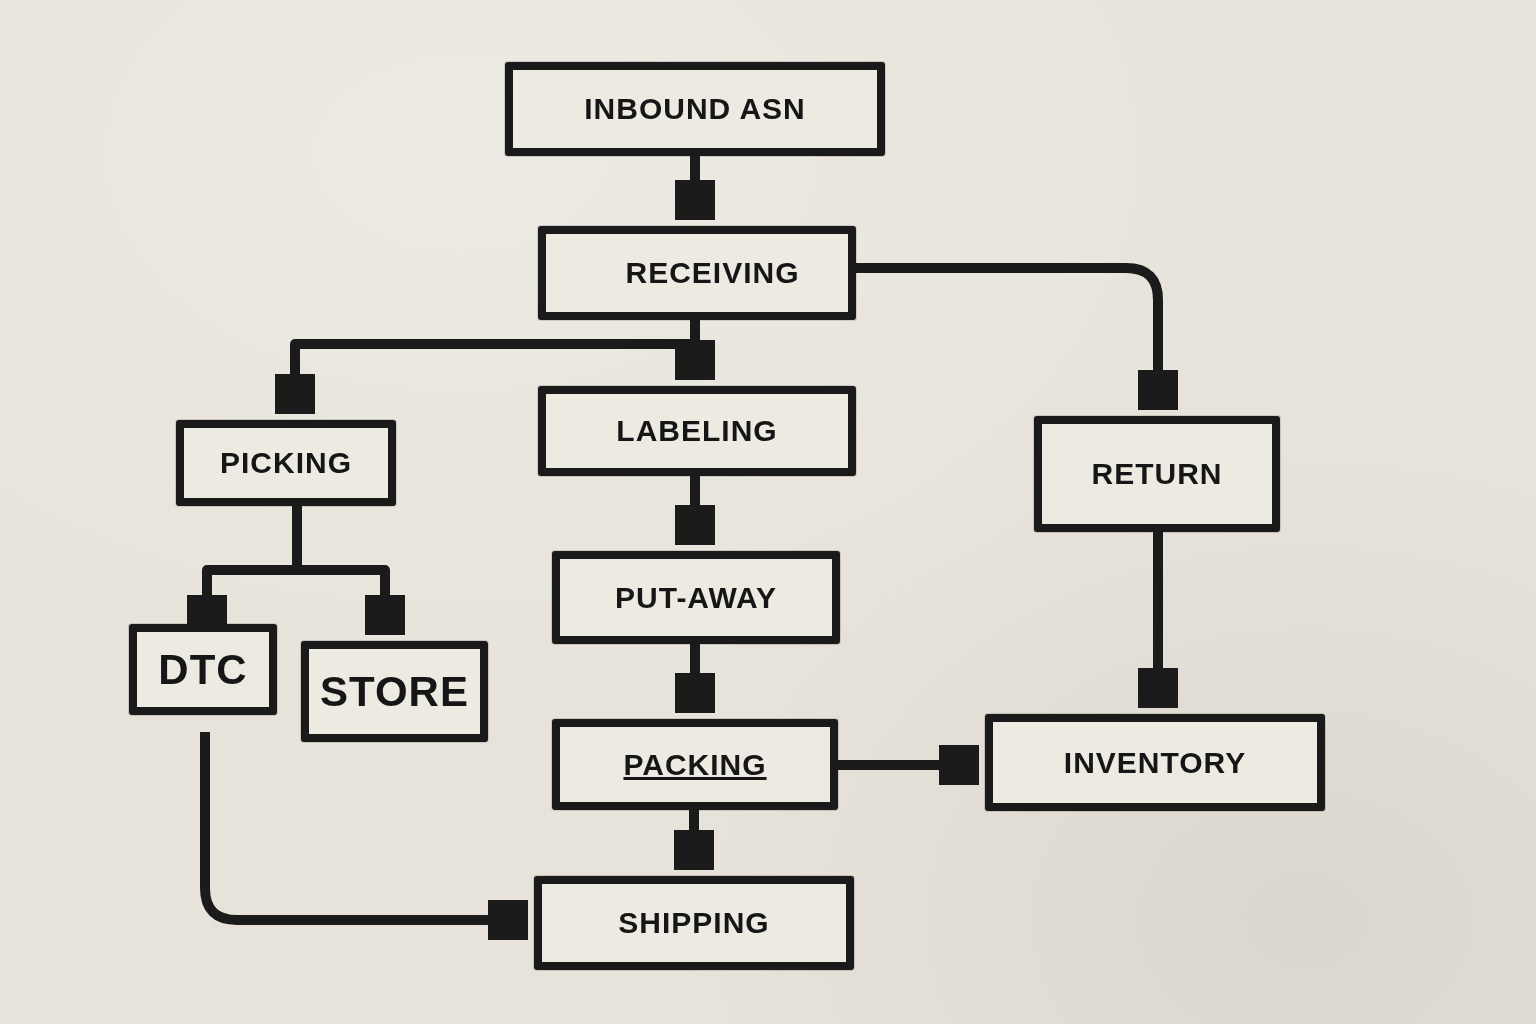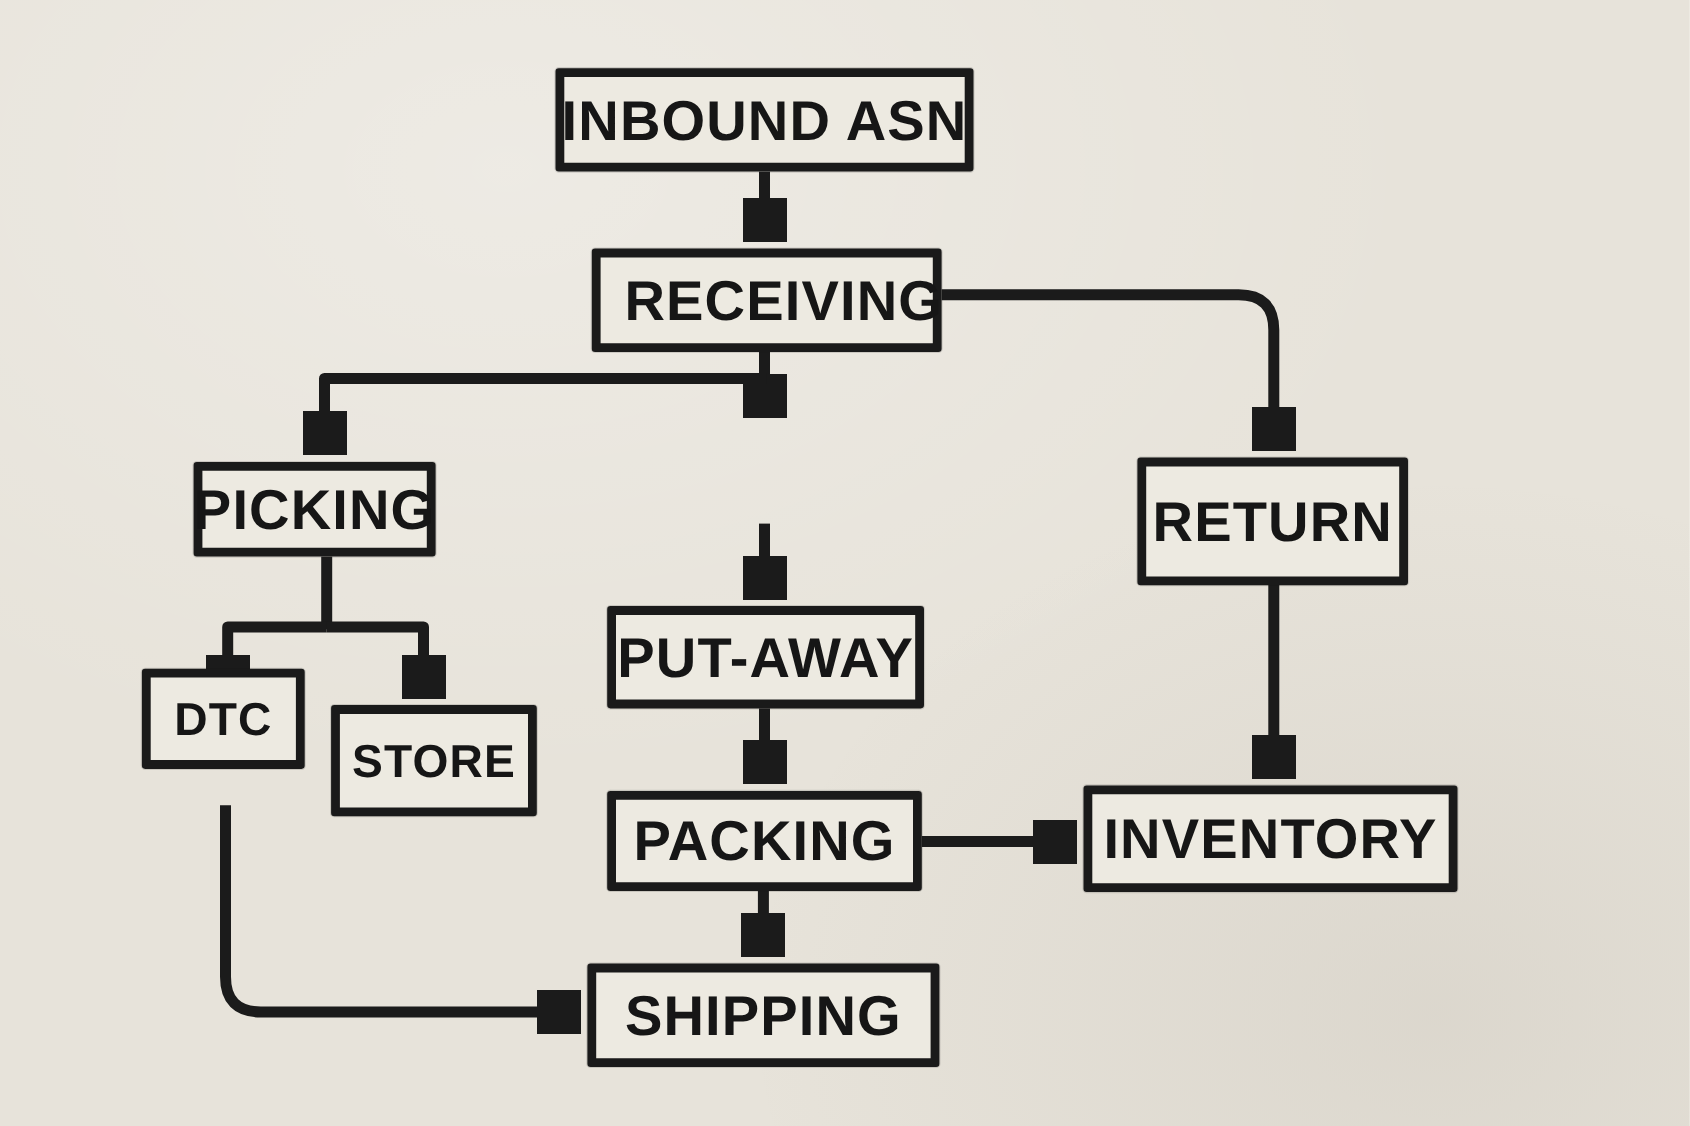--- a/index.html
+++ b/index.html
@@ -34,21 +34,21 @@
     position: absolute;
     display: flex;
     align-items: center;
     justify-content: center;
     box-sizing: border-box;
     border: 8px solid #1a1a1a;
     border-radius: 3px;
     background: #edeae1;
     color: #161616;
     font-weight: 700;
-    font-size: 51px;
+    font-size: 30px;
     letter-spacing: 1px;
     white-space: nowrap;
     box-shadow: 0 0 0 1px rgba(26,26,26,0.15);
   }
   .node.small { font-size: 42px; }
 </style>
 </head>
 <body>
 
 <div class="canvas">
@@ -86,28 +86,29 @@
 
     <path d="M 205 732 L 205 888 Q 205 920 237 920 L 520 920" marker-end="url(#arrow)"></path>
   </svg>
 
   <div class="node" style="left:505px; top:62px; width:380px; height:94px;">INBOUND ASN</div>
 
   <div class="node" style="left:538px; top:226px; width:318px; height:94px;padding-left:31px;">RECEIVING</div>
 
   <div class="node" style="left:176px; top:420px; width:220px; height:86px;">PICKING</div>
 
+  <div class="node" style="left:538px; top:386px; width:318px; height:90px;">LABELING</div>
 
   <div class="node" style="left:1034px; top:416px; width:246px; height:116px;">RETURN</div>
 
   <div class="node" style="left:552px; top:551px; width:288px; height:93px;">PUT-AWAY</div>
 
-  <div class="node small" style="left:129px; top:608px; width:148px; height:91px;">DTC</div>
+  <div class="node small" style="left:129px; top:624px; width:148px; height:91px;">DTC</div>
 
   <div class="node small" style="left:301px; top:641px; width:187px; height:101px;">STORE</div>
 
-  <div class="node" style="left:552px; top:719px; width:286px; height:91px;">PACKING</div>
+  <div class="node" style="left:552px; top:719px; width:286px; height:91px;text-decoration:underline;">PACKING</div>
 
   <div class="node" style="left:985px; top:714px; width:340px; height:97px;">INVENTORY</div>
 
   <div class="node" style="left:534px; top:876px; width:320px; height:94px;">SHIPPING</div>
 
 </div>
 
 </body></html>

